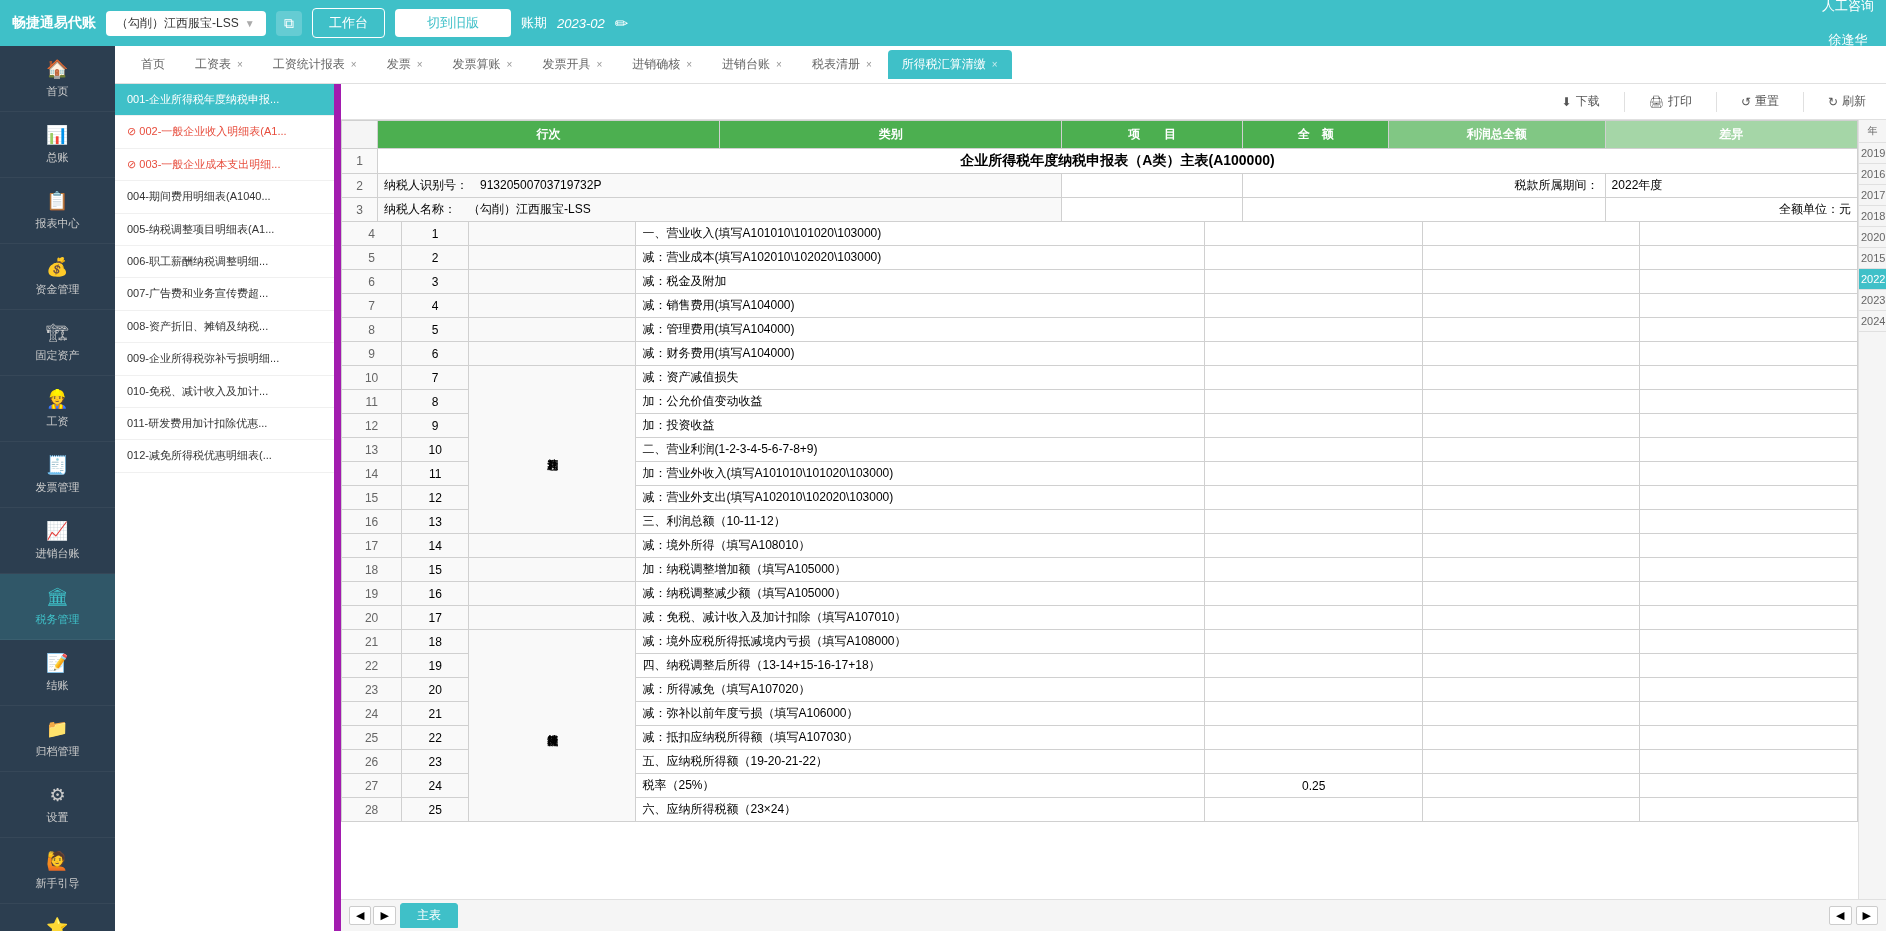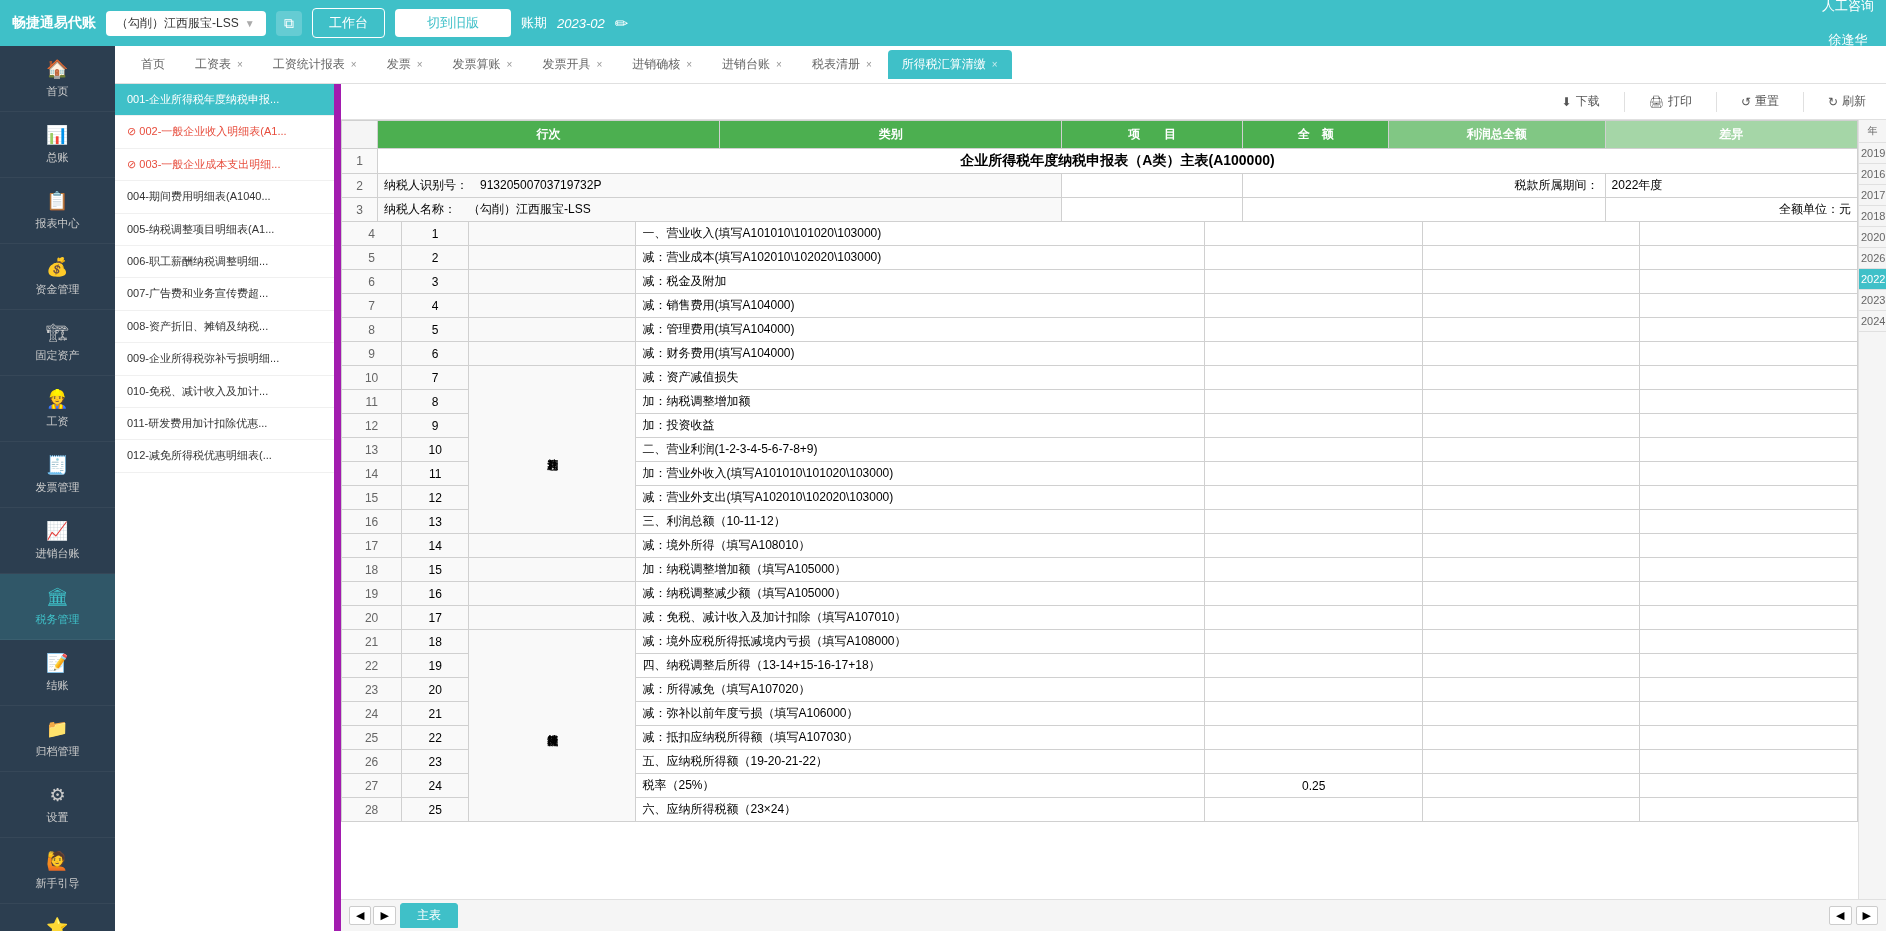--- a/index.html
+++ b/index.html
@@ -385,21 +385,21 @@
                       <td class="col-a">7</td>
                       <td class="col-b col-cat" rowspan="7" style="vertical-align: middle; writing-mode: vertical-rl; text-orientation: upright; font-size: 11px;">利润总额计算</td>
                       <td class="col-c">减：资产减值损失</td>
                       <td class="col-d"></td>
                       <td class="col-e"></td>
                       <td class="col-f"></td>
                     </tr>
                     <tr>
                       <td class="row-num">11</td>
                       <td class="col-a">8</td>
-                      <td class="col-c">加：纳税调整增加额</td>
+                      <td class="col-c">加：公允价值变动收益</td>
                       <td class="col-d"></td>
                       <td class="col-e"></td>
                       <td class="col-f"></td>
                     </tr>
                     <tr>
                       <td class="row-num">12</td>
                       <td class="col-a">9</td>
                       <td class="col-c">加：投资收益</td>
                       <td class="col-d"></td>
                       <td class="col-e"></td>
@@ -542,21 +542,21 @@
               </table>
             </div>
 
             <div class="year-sidebar">
               <div style="font-size:10px;color:#666;text-align:center;padding:4px 2px;border-bottom:1px solid #e0e0e0;">年</div>
               <div class="year-item">2019</div>
               <div class="year-item">2016</div>
               <div class="year-item">2017</div>
               <div class="year-item">2018</div>
               <div class="year-item">2020</div>
-              <div class="year-item">2026</div>
+              <div class="year-item">2015</div>
               <div class="year-item active">2022</div>
               <div class="year-item">2023</div>
               <div class="year-item">2024</div>
             </div>
           </div>
 
           <div class="sheet-tabs">
             <div class="nav-arrows">
               <button class="nav-arrow">◀</button>
               <button class="nav-arrow">▶</button>

